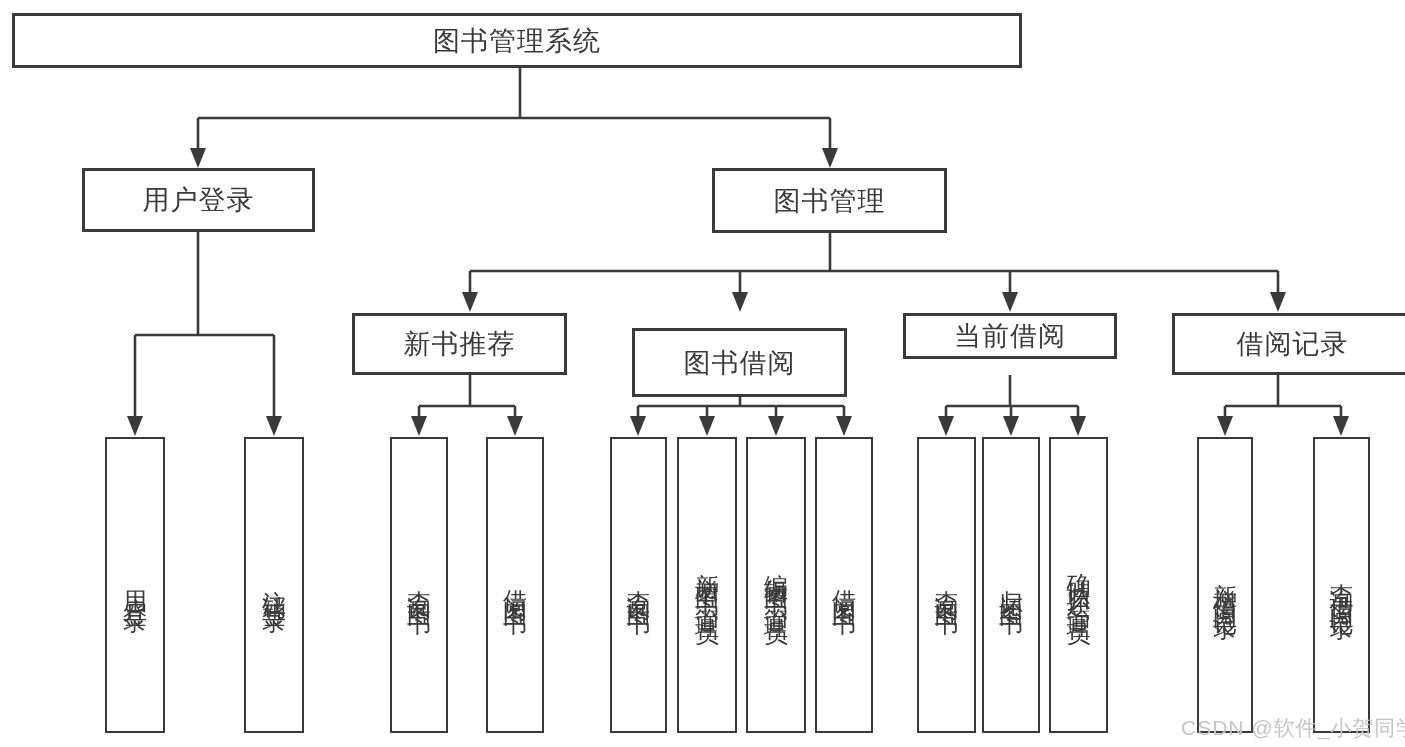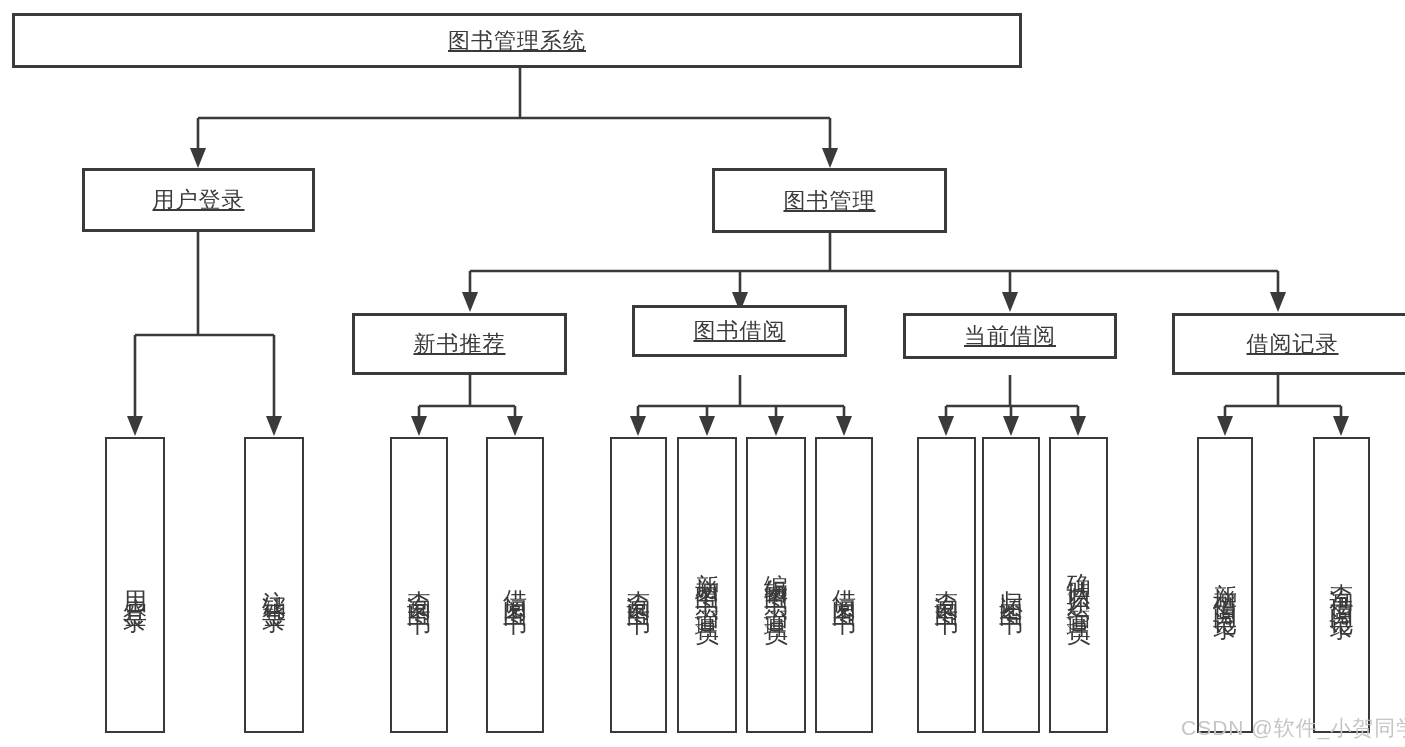--- a/index.html
+++ b/index.html
@@ -13,24 +13,23 @@
   .wires{position:absolute;left:0;top:0;width:1405px;height:747px;}
   .node{
     position:absolute;
     box-sizing:border-box;
     background:#ffffff;
     border:3px solid #3a3a3a;
     display:flex;align-items:center;justify-content:center;
     color:#3a3a3a;
   }
   .node.h .lbl{
-    font-size:22px;
+    font-size:27px;
     letter-spacing:1px;
     white-space:nowrap;
-    text-decoration:underline;
   }
   .node.v{border-width:2.5px;}
   .node.v .lbl{
     writing-mode:vertical-lr;
     text-orientation:mixed;
     font-size:24px;
     line-height:1;
     letter-spacing:7px;
     white-space:nowrap;
   }
@@ -103,21 +102,21 @@
   <div class="node h" style="left:82px;top:168px;width:233px;height:64px">
     <span class="lbl">用户登录</span>
   </div>
   <div class="node h" style="left:712px;top:168px;width:235px;height:65px">
     <span class="lbl">图书管理</span>
   </div>
 
   <div class="node h" style="left:352px;top:313px;width:215px;height:62px">
     <span class="lbl">新书推荐</span>
   </div>
-  <div class="node h" style="left:632px;top:305px;width:215px;height:52px">
+  <div class="node h" style="left:632px;top:328px;width:215px;height:69px">
     <span class="lbl">图书借阅</span>
   </div>
   <div class="node h" style="left:903px;top:313px;width:214px;height:46px">
     <span class="lbl">当前借阅</span>
   </div>
   <div class="node h" style="left:1172px;top:313px;width:241px;height:62px">
     <span class="lbl">借阅记录</span>
   </div>
 
   <div class="node v" style="left:105px;top:437px;width:60px;height:296px">

